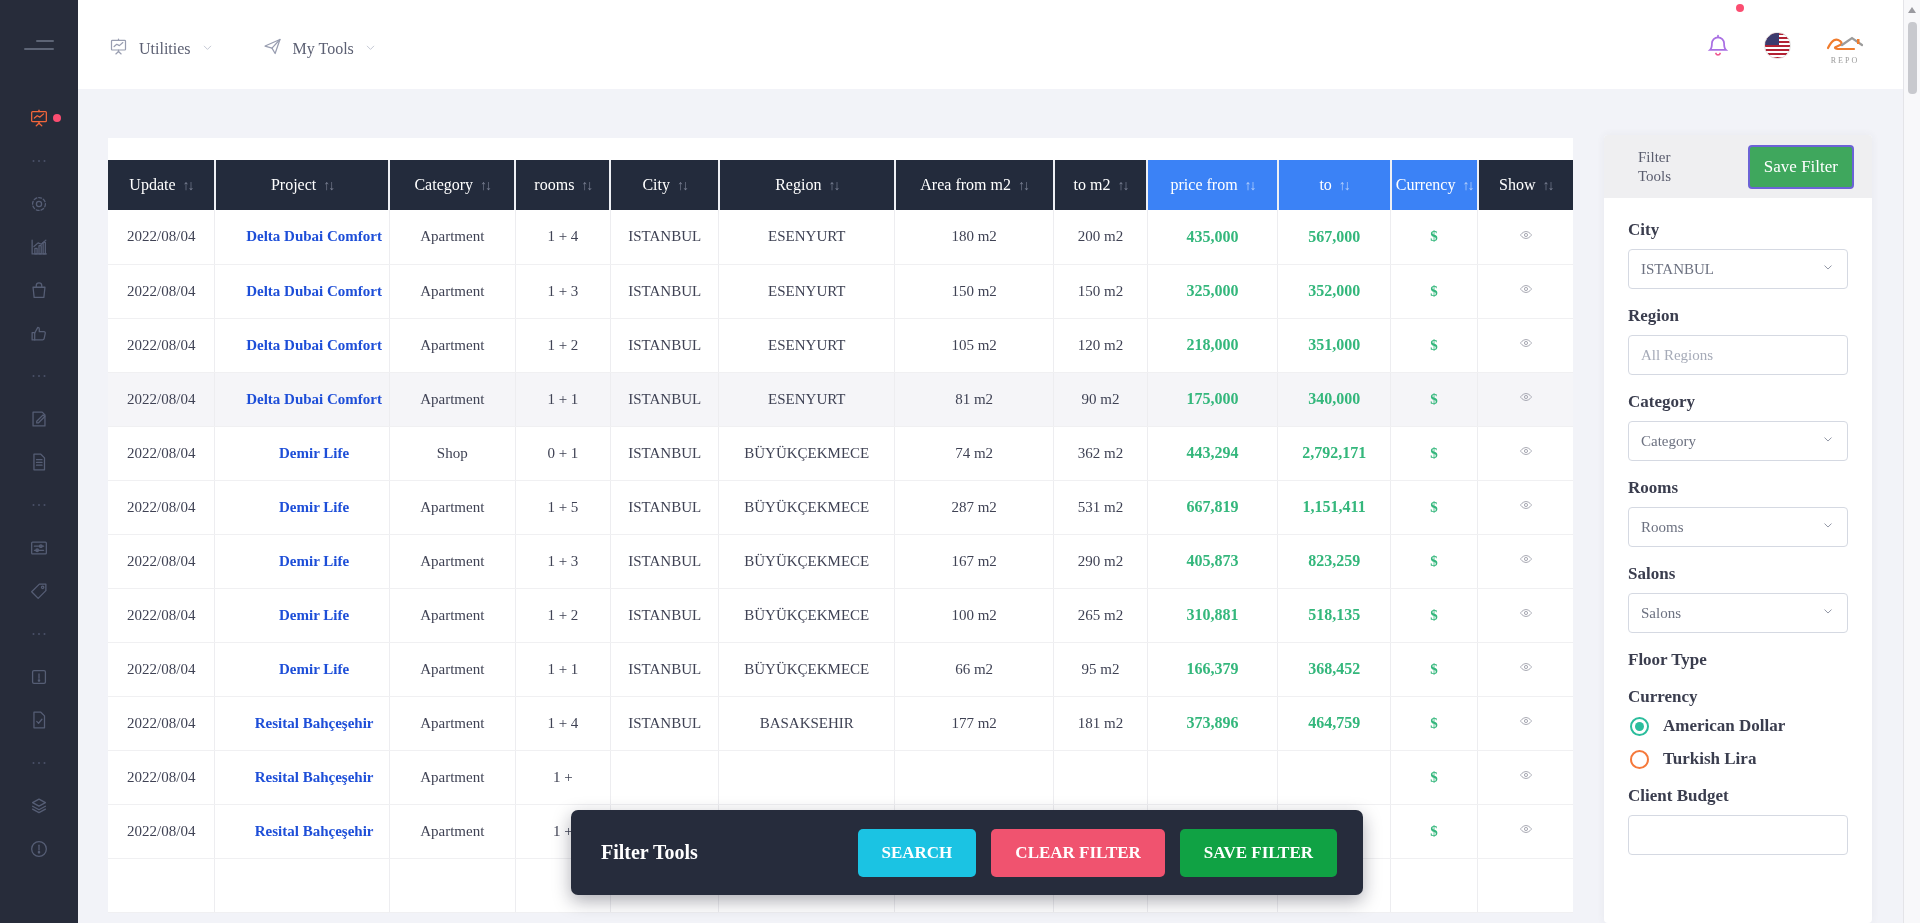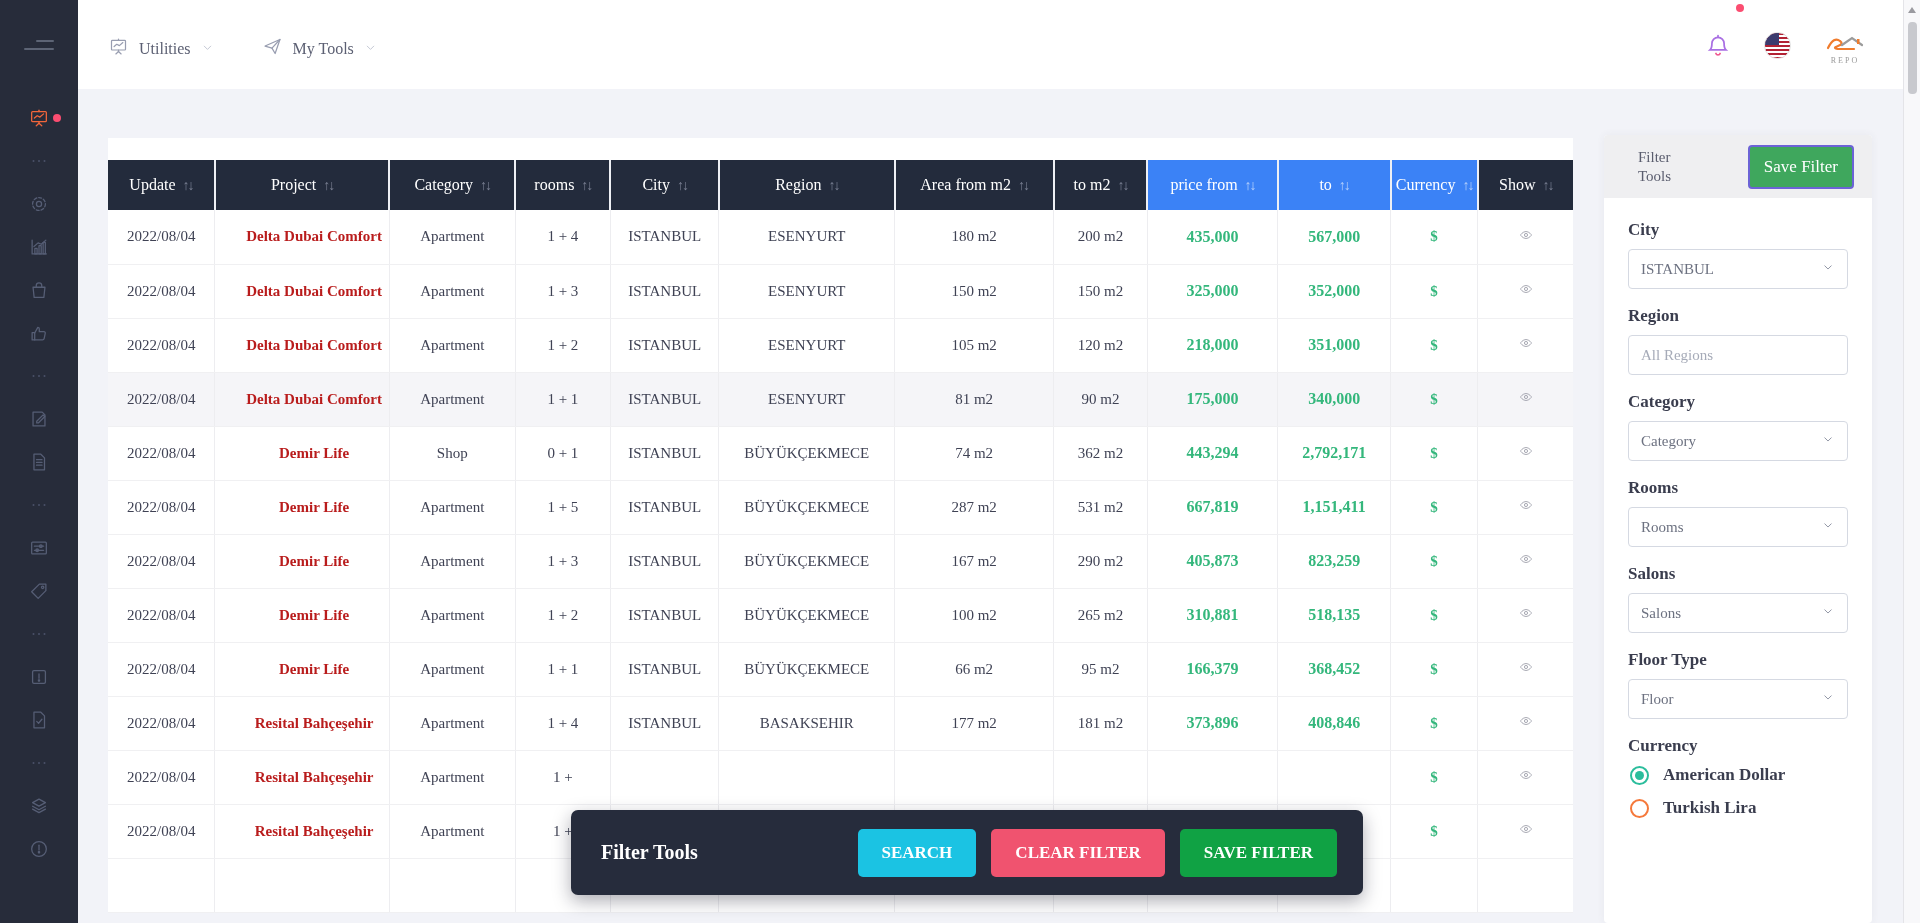--- a/index.html
+++ b/index.html
@@ -76,21 +76,21 @@
   th .sort { color:#7a8093; font-size:14px; margin-left:7px; letter-spacing:-2px; }
   th.green { background:#3b82f6; }
   th.green .sort { color:rgba(255,255,255,.62); }
   td {
     height:54px; text-align:center; font-size:15px; color:#3f4254;
     border-right:1px solid #ededf0; border-bottom:1px solid #f0f0f2;
     background:#fff; white-space:nowrap; overflow:hidden;
   }
   td:last-child { border-right:none; }
   tr.shaded td { background:#f5f5f8; }
-  td .proj { color:#b91c1c; font-weight:bold; text-decoration:none; cursor:pointer;margin-left:24px; }
+  td .proj { color:#1d4ed8; font-weight:bold; text-decoration:none; cursor:pointer;margin-left:24px; }
   td.price { color:#34b77c; font-weight:bold; font-size:16px; }
   td.cur   { color:#34b77c; font-weight:bold; }
   .eye { display:inline-block; width:20px; height:14px; cursor:pointer; }
   .eye svg { width:20px; height:14px; stroke:#9b9da8; fill:none; stroke-width:1.5; }
 
   
   .fpanel {
     position:absolute; left:1604px; top:135px; width:268px; height:788px;
     background:#fff; border-radius:4px; box-shadow:0 0 8px rgba(60,60,90,.06); z-index:6;
   }
@@ -523,21 +523,21 @@
         <tr>
           <td>2022/08/04</td>
           <td><a class="proj">Resital Bahçeşehir</a></td>
           <td>Apartment</td>
           <td>1 + 4</td>
           <td>ISTANBUL</td>
           <td>BASAKSEHIR</td>
           <td>177 m2</td>
           <td>181 m2</td>
           <td class="price">373,896</td>
-          <td class="price">408,846</td>
+          <td class="price">464,759</td>
           <td class="cur">$</td>
           <td><span class="eye"><svg viewBox="0 0 24 24">
                 <path d="M2.5 12s4-6 9.5-6 9.5 6 9.5 6-4 6-9.5 6-9.5-6-9.5-6z"></path>
                 <circle cx="12" cy="12" r="2.7"></circle>
               </svg></span></td>
         </tr>
         <tr>
           <td>2022/08/04</td>
           <td><a class="proj">Resital Bahçeşehir</a></td>
           <td>Apartment</td>
@@ -632,40 +632,40 @@
         <span class="f-label">Salons</span>
         <div class="f-select">
           <span class="val">Salons</span>
           <span><svg viewBox="0 0 24 24">
               <polyline points="6,9.5 12,15.5 18,9.5"></polyline>
             </svg></span>
         </div>
       </div>
       <div class="f-field">
         <span class="f-label">Floor Type</span>
-        <div class="f-select">
-          <span class="val">Floor</span>
-          <span><svg viewBox="0 0 24 24">
-              <polyline points="6,9.5 12,15.5 18,9.5"></polyline>
-            </svg></span>
-        </div>
       </div>
       <div class="f-field">
         <span class="f-label">Currency</span>
         <div class="radio-row">
           <span class="radio-ring" style="border-color: rgb(43, 189, 156);">
             <span class="pip" style="background: rgb(43, 189, 156);"></span>
           </span>
           <span class="radio-lbl">American Dollar</span>
         </div>
         <div class="radio-row">
           <span class="radio-ring" style="border-color: rgb(245, 121, 59);"></span>
           <span class="radio-lbl">Turkish Lira</span>
         </div>
       </div>
+      <div class="f-field">
+        <span class="f-label">Client Budget</span>
+        <div class="f-input">
+          <input placeholder="" style="">
+        </div>
+      </div>
     </div>
 </aside>
 
 <div class="abar">
   <span class="t">Filter Tools</span>
   <span id="abar-btns"><button style="background: rgb(27, 195, 227);">SEARCH</button><button style="background: rgb(240, 83, 111);">CLEAR FILTER</button><button style="background: rgb(16, 162, 68);">SAVE FILTER</button></span>
 </div>
 
 <div class="scrollbar">
   <div class="scroll-up"></div>

